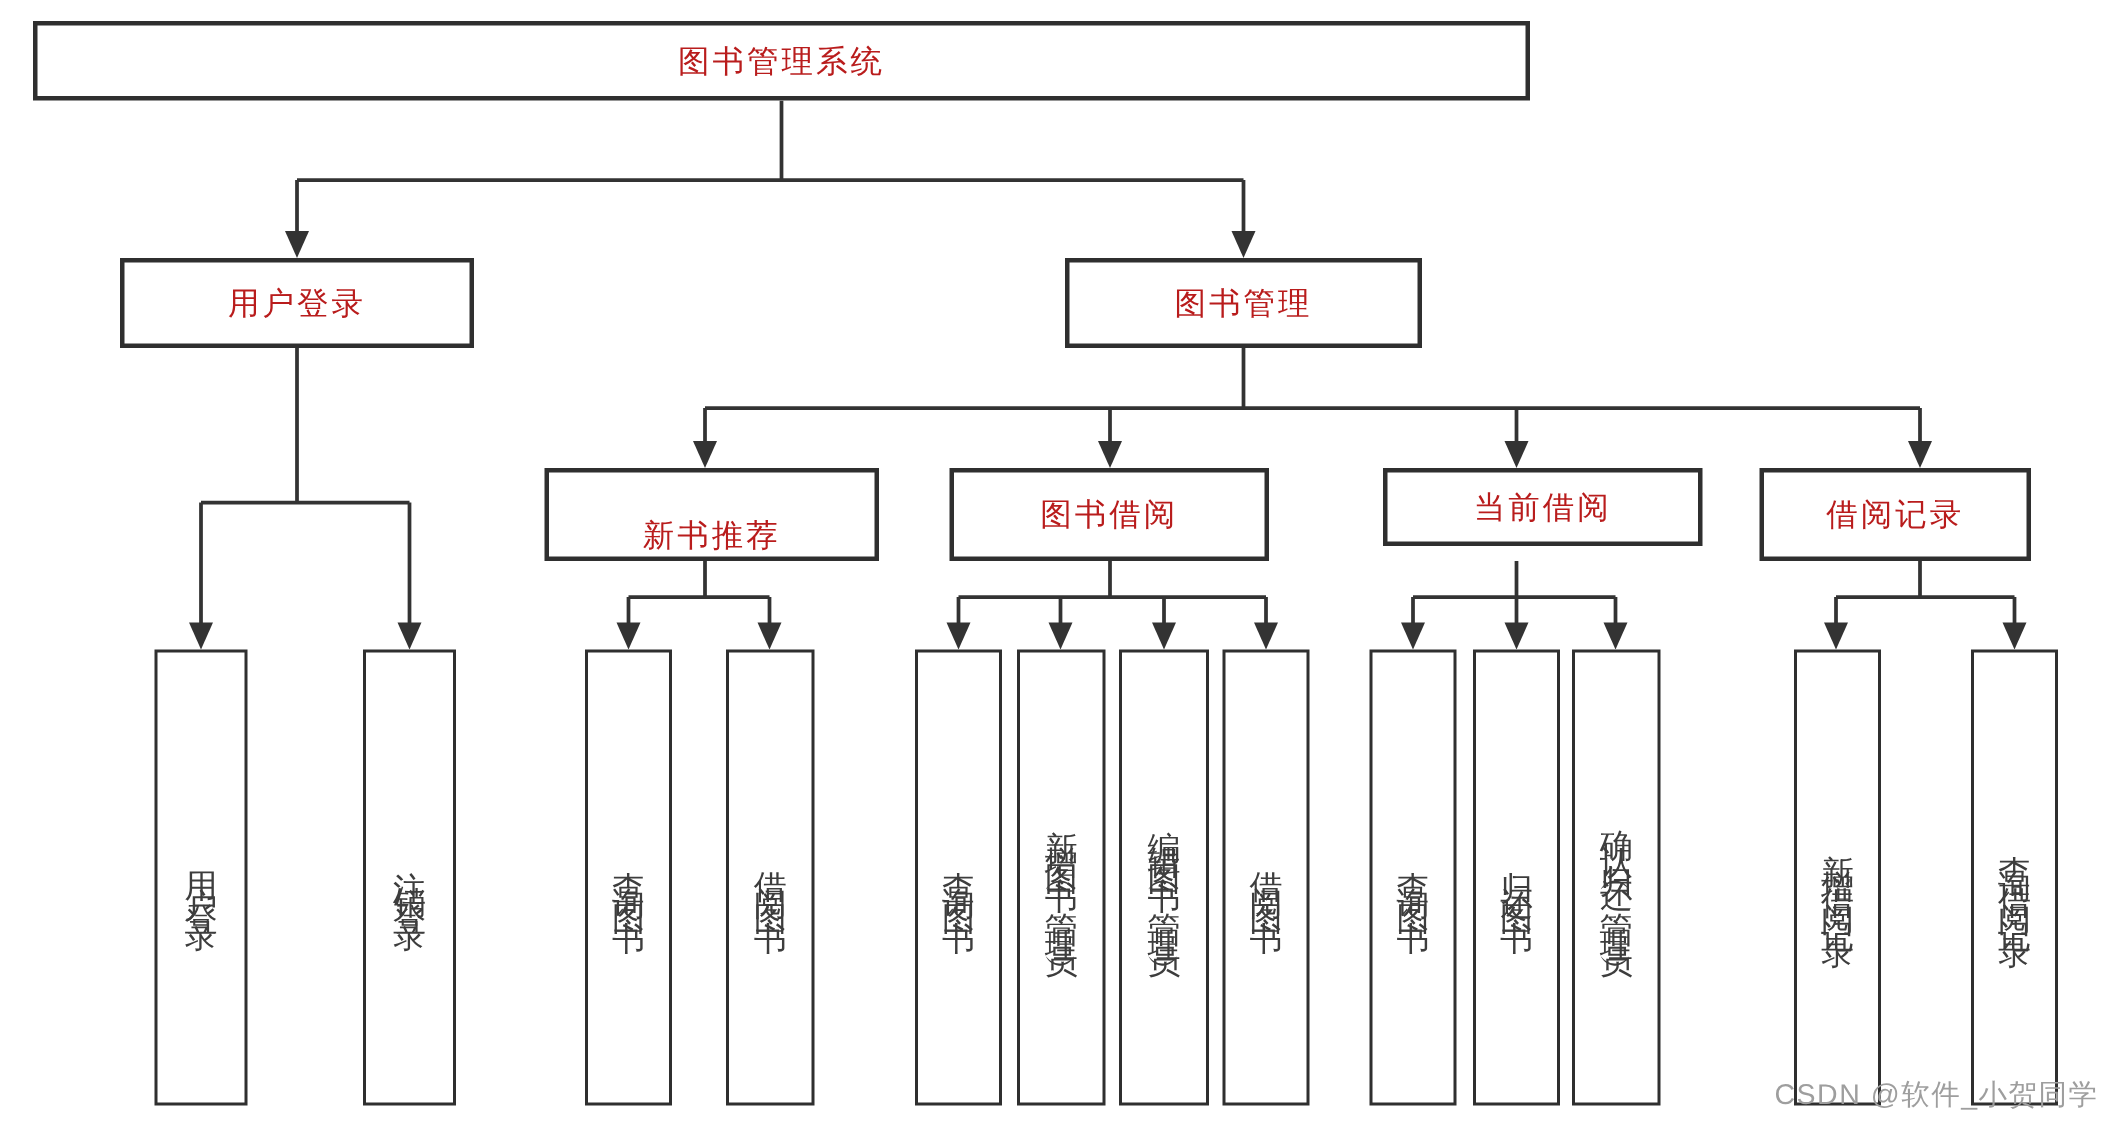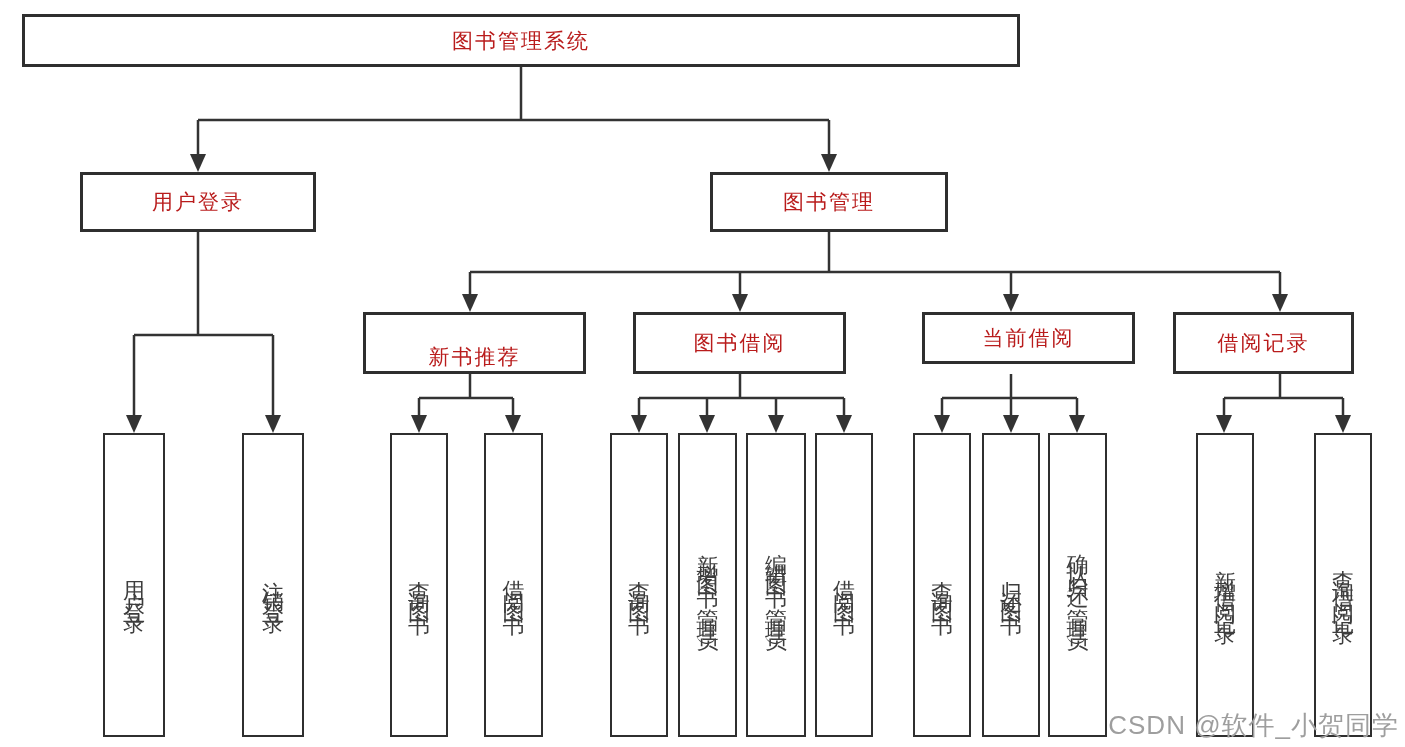--- a/index.html
+++ b/index.html
@@ -51,21 +51,21 @@
     font-size: 22px;
     letter-spacing: 11px;
     line-height: 1;
     color: #3d3d3d;
     white-space: nowrap;
   }
   .watermark {
     position: absolute;
     right: 6px;
     bottom: 4px;
-    font-size: 26px;
+    font-size: 19px;
     letter-spacing: 1px;
     color: #9e9e9e;
     z-index: 3;
   }
 </style>
 </head>
 <body>
 
 <div id="canvas">
 

